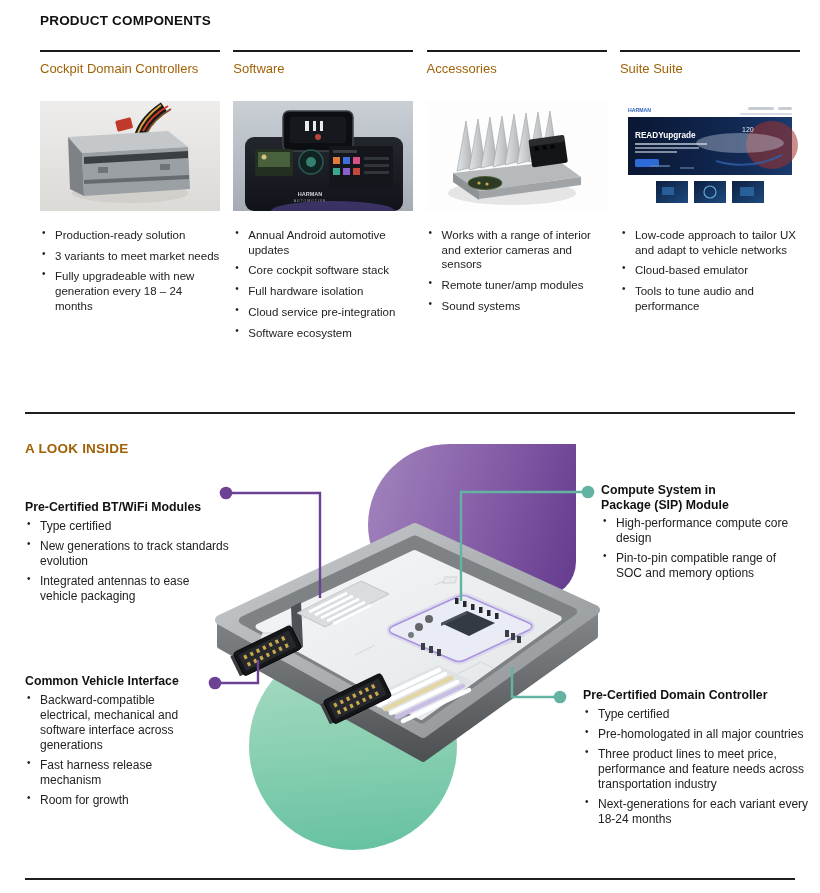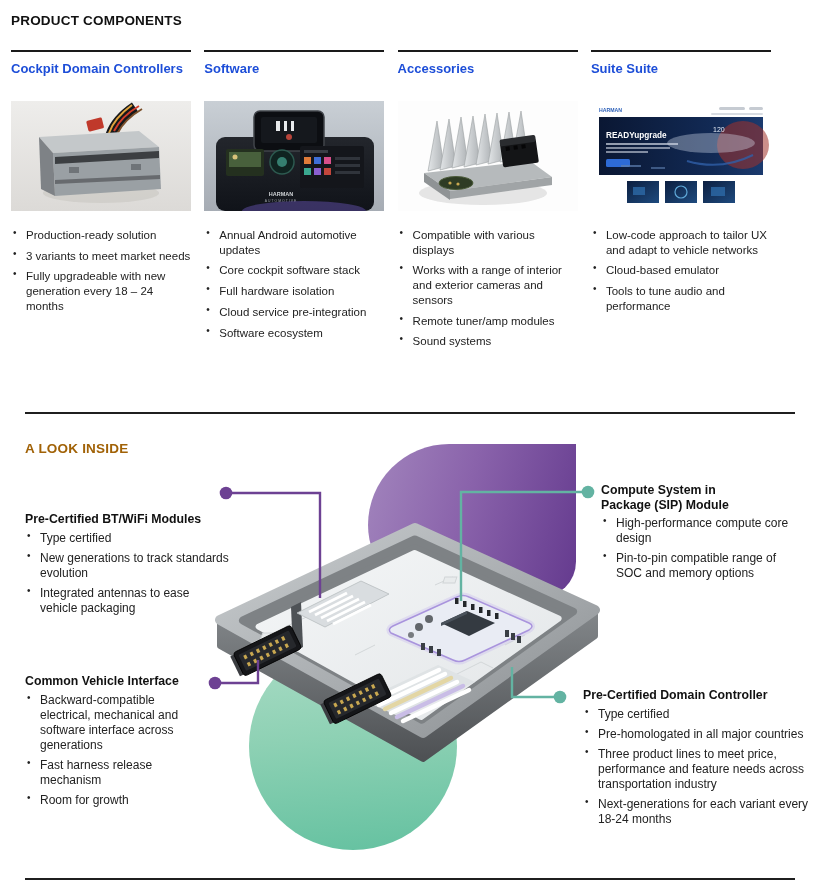--- a/index.html
+++ b/index.html
@@ -1,23 +1,23 @@
 <!DOCTYPE html>
 <html><head>
 <meta charset="utf-8">
 <style>
   html,body{margin:0;padding:0;background:#ffffff;}
   .page{position:relative;width:820px;height:893px;background:#ffffff;overflow:hidden;
         font-family:"Liberation Sans",sans-serif;color:#1d1d1f;}
   
-  .top{position:absolute;left:11px;top:13px;width:770px;}
+  .top{position:absolute;left:40px;top:13px;width:770px;}
   .sec-title{font-size:13.5px;font-weight:700;letter-spacing:.2px;color:#111;margin:0;}
   .cols{display:grid;grid-template-columns:repeat(4,180px);gap:13.3px;margin-top:22px;width:760px;}
   .rule{border-top:2px solid #1a1a1a;height:0;}
-  .col-title{font-size:13px;font-weight:700;line-height:1.2;color:#1d4ed8;margin:9px 0 0 0;height:40px;}
+  .col-title{font-size:13px;font-weight:400;line-height:1.2;color:#a16207;margin:9px 0 0 0;height:40px;}
   .photo{width:180px;height:110px;overflow:hidden;}
   .photo svg{display:block;}
   ul.bullets{list-style:none;margin:17px 0 0 0;padding:0;font-size:11.5px;line-height:1.28;color:#222;}
   ul.bullets li{position:relative;padding-left:15px;margin-bottom:6px;}
   ul.bullets li::before{content:"•";position:absolute;left:2px;top:-1px;font-size:10px;color:#222;}
   
   .divider{position:absolute;left:25px;right:25px;height:2px;background:#1f1f1f;}
   .div-mid{top:412px;}
   .div-bot{top:878px;}
   
@@ -27,21 +27,21 @@
         border-radius:100px 0 45px 90px;}
   .tealcircle{position:absolute;left:249px;top:642px;width:208px;height:208px;border-radius:50%;
         background:linear-gradient(175deg,#abdcc6 0%,#8ed1b4 45%,#64c1a0 100%);}
   .chassis{position:absolute;left:205px;top:515px;width:410px;height:255px;}
   .overlay{position:absolute;left:0;top:0;width:820px;height:893px;pointer-events:none;}
   .callout{position:absolute;}
   .co-title{font-size:12.3px;font-weight:700;line-height:1.18;color:#111;margin:0;}
   ul.co-bullets{list-style:none;margin:4px 0 0 0;padding:0;font-size:12px;line-height:1.26;color:#222;}
   ul.co-bullets li{position:relative;padding-left:15px;margin-bottom:5px;}
   ul.co-bullets li::before{content:"•";position:absolute;left:2px;top:-1px;font-size:10px;color:#222;}
-  .c1{left:25px;top:512px;width:205px;}
+  .c1{left:25px;top:500px;width:205px;}
   .c2{left:601px;top:483px;width:202px;}
   .c2 .co-title{max-width:160px;}
   .c3{left:25px;top:674px;width:177px;}
   .c4{left:583px;top:688px;width:228px;}
 </style>
 </head>
 <body>
 
 <div class="page">
 
@@ -166,21 +166,20 @@
               <rect x="109" y="44" width="4" height="4" fill="#060607"></rect>
               <rect x="117" y="44" width="4" height="4" fill="#060607"></rect>
               <rect x="125" y="44" width="4" height="4" fill="#060607"></rect>
             </g>
             <ellipse cx="58" cy="82" rx="17" ry="6.5" fill="#2e3b24" stroke="#4c5c3a" stroke-width="1"></ellipse>
             <circle cx="52" cy="82" r="1.6" fill="#c9a850"></circle>
             <circle cx="60" cy="83" r="1.6" fill="#c9a850"></circle>
           </svg>
         </div>
         <ul class="bullets">
-          <li>Compatible with various displays</li>
           <li>Works with a range of interior and exterior cameras and sensors</li>
           <li>Remote tuner/amp modules</li>
           <li>Sound systems</li>
         </ul>
       </div>
 
       <div class="col">
         <div class="rule"></div>
         <h2 class="col-title">Suite Suite</h2>
         <div class="photo">

